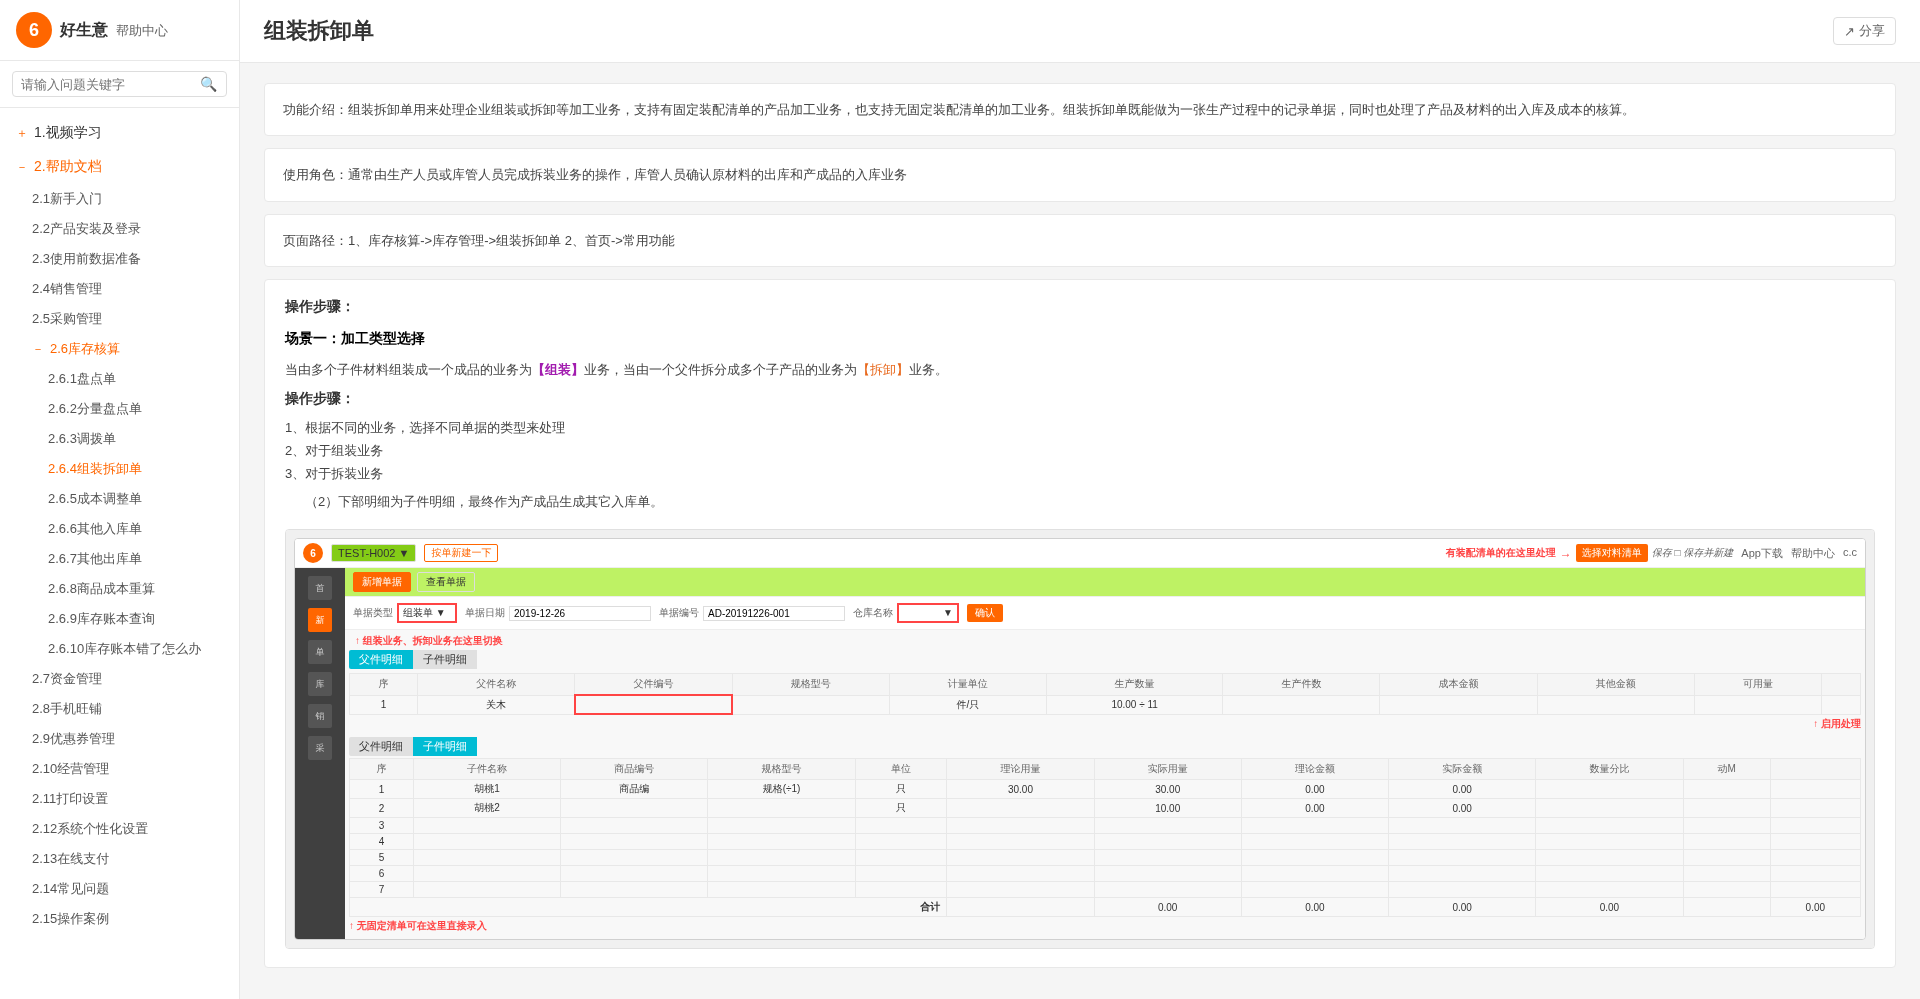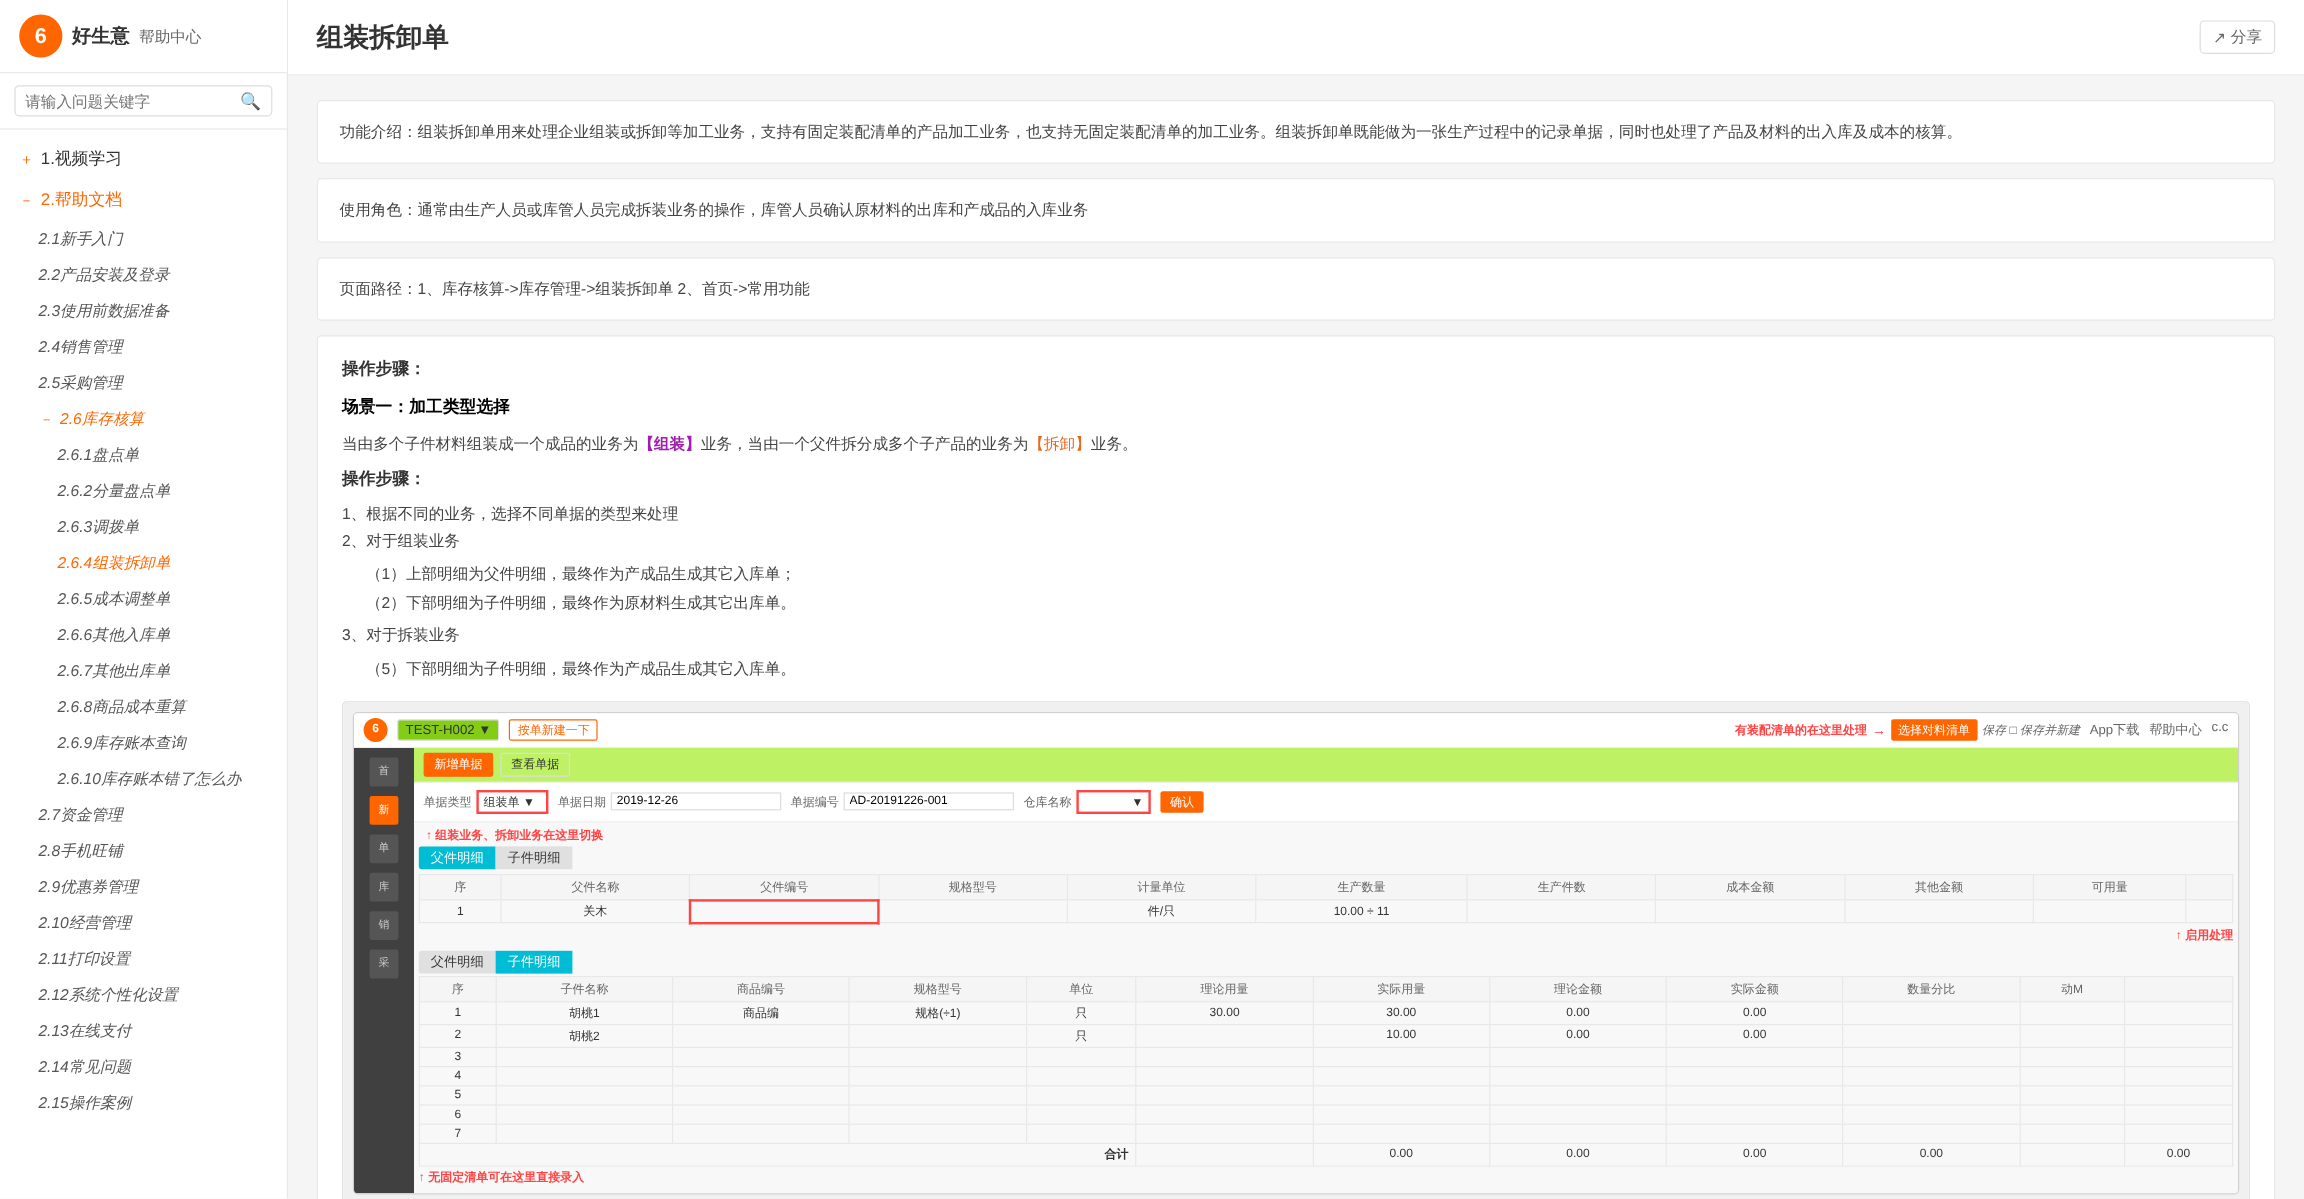--- a/index.html
+++ b/index.html
@@ -14,21 +14,21 @@
     .search-area { padding: 10px 12px; border-bottom: 1px solid #e8e8e8; }
     .search-box { display: flex; align-items: center; border: 1px solid #ddd; border-radius: 4px; padding: 4px 8px; background: #fff; }
     .search-box input { border: none; outline: none; font-size: 13px; color: #999; flex: 1; background: transparent; }
     .search-icon-btn { color: #999; cursor: pointer; font-size: 14px; }
     .nav-list { overflow-y: auto; flex: 1; padding: 8px 0; }
     .nav-item { padding: 0; }
     .nav-item-main { display: flex; align-items: center; padding: 8px 16px; cursor: pointer; font-size: 14px; color: #333; }
     .nav-item-main .nav-plus { color: #ff6600; margin-right: 6px; font-size: 12px; }
     .nav-item-main .nav-minus { color: #ff6600; margin-right: 6px; font-size: 12px; }
     .nav-item-main.active-parent { color: #ff6600; }
-    .nav-sub { padding-left: 24px; font-style: italic; }
+    .nav-sub { padding-left: 24px; }
     .nav-sub-item { padding: 6px 16px 6px 8px; cursor: pointer; font-size: 13px; color: #555; display: block; }
     .nav-sub-item.active { color: #ff6600; }
 
     
     .main { flex: 1; display: flex; flex-direction: column; overflow: hidden; background: #f5f5f5; }
     .main-header { background: #fff; padding: 16px 24px; border-bottom: 1px solid #e8e8e8; display: flex; align-items: center; justify-content: space-between; }
     .page-title { font-size: 22px; font-weight: 600; color: #333; }
     .share-btn { display: flex; align-items: center; gap: 4px; color: #666; font-size: 13px; cursor: pointer; border: 1px solid #ddd; padding: 4px 10px; border-radius: 4px; background: #fff; }
 
     .content-area { flex: 1; overflow-y: auto; padding: 20px 24px; }
@@ -178,27 +178,23 @@
 
       <div class="scene-label">场景一：加工类型选择</div>
       <p class="desc-text">
         当由多个子件材料组装成一个成品的业务为<span style="color:#a21caf;font-weight:700;">【组装】</span>业务，当由一个父件拆分成多个子产品的业务为<span style="color:#e8681c;font-weight:500;">【拆卸】</span>业务。
       </p>
       <div class="ops-label" style="font-size:14px;font-weight:bold;color:#333;margin-bottom:8px;">操作步骤：</div>
 
       <div class="step-list">
         <div class="step-item">1、根据不同的业务，选择不同单据的类型来处理</div>
         <div class="step-item">2、对于组装业务</div>
-        <div class="step-sub-list">
-          <div class="step-sub-item">（1）上部明细为父件明细，最终作为产成品生成其它入库单；</div>
-          <div class="step-sub-item">（2）下部明细为子件明细，最终作为原材料生成其它出库单。</div>
-        </div>
         <div class="step-item">3、对于拆装业务</div>
         <div class="step-sub-list">
-          <div class="step-sub-item">（5）下部明细为子件明细，最终作为产成品生成其它入库单。</div>
+          <div class="step-sub-item">（2）下部明细为子件明细，最终作为产成品生成其它入库单。</div>
         </div>
       </div>
 
       <div class="screenshot-container">
         <div class="screenshot-inner">
           <div class="mock-app">
 
             <div class="mock-topbar">
               <div class="mock-logo">6</div>
               <div class="mock-dropdown">TEST-H002 ▼</div>

